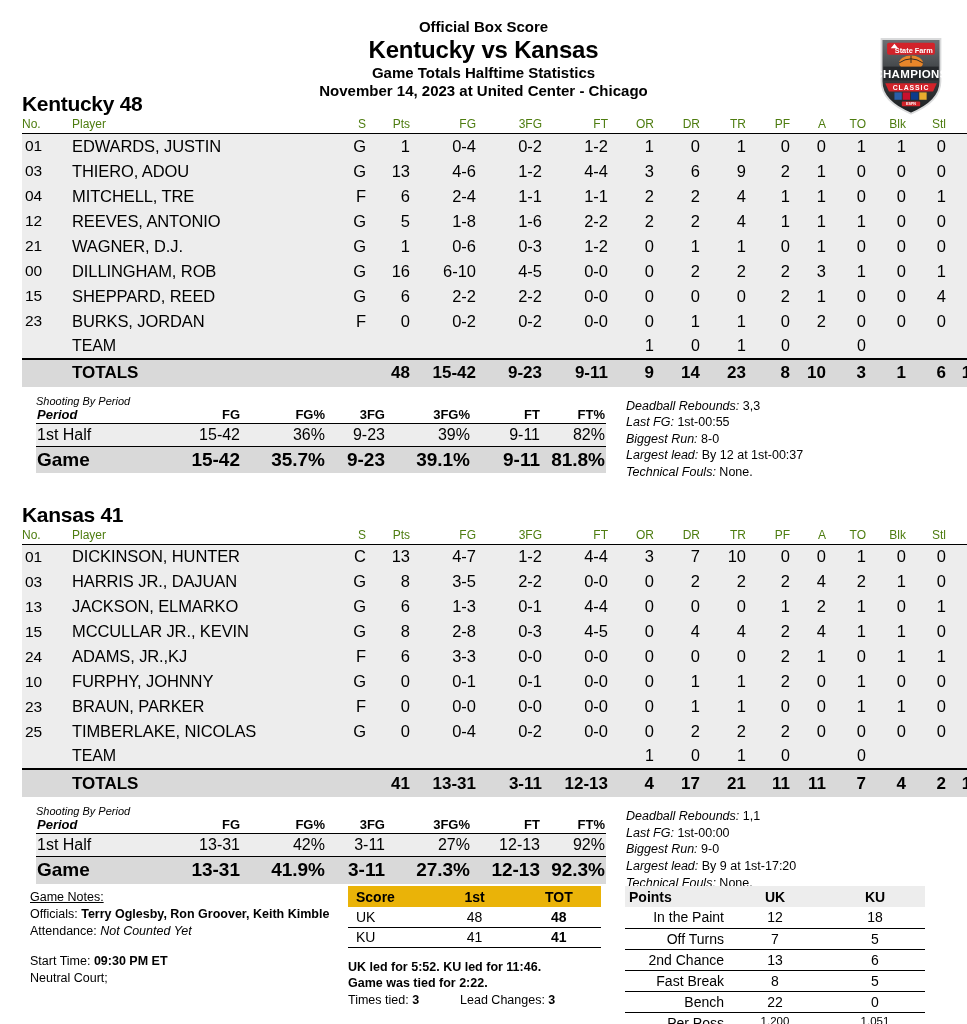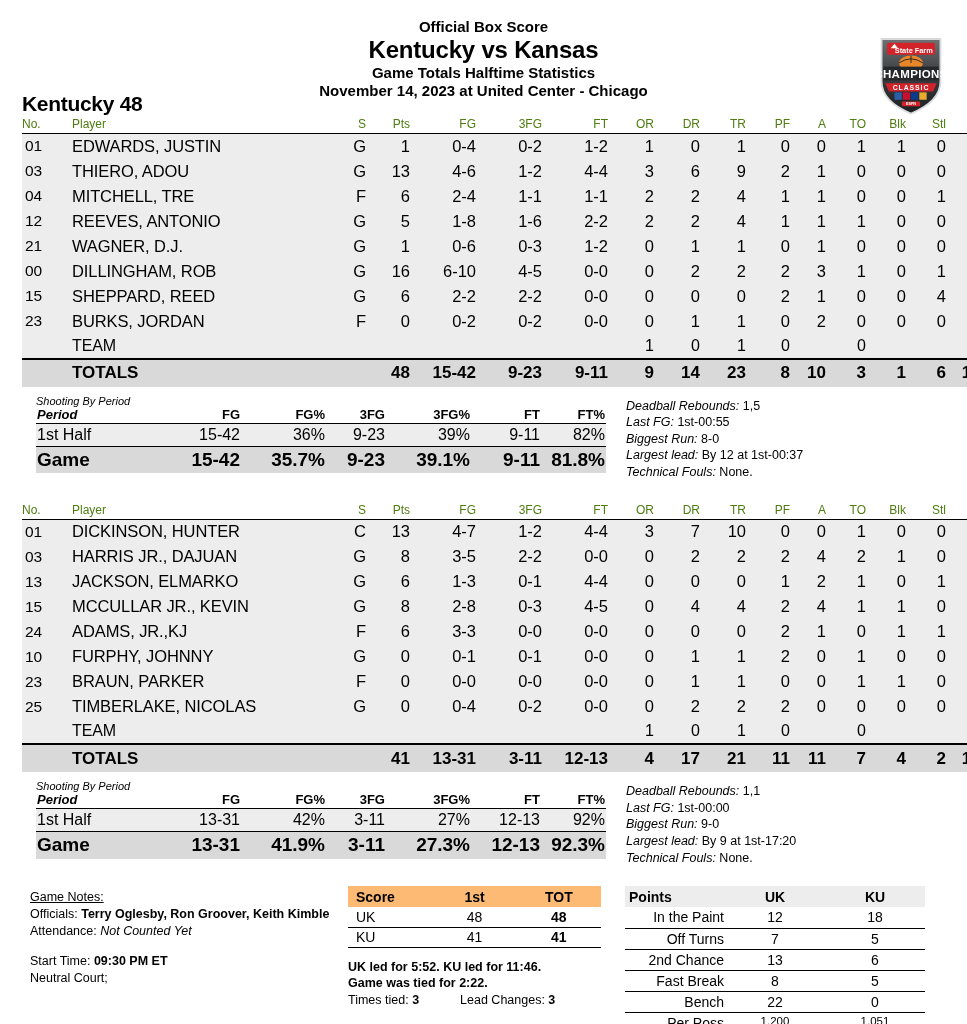--- a/index.html
+++ b/index.html
@@ -77,21 +77,21 @@
   .fcol2 { width:285px; }
   .fcol3 { width:342px; }
 
   .gn-title { font-size:12.5px; text-decoration:underline; line-height:1.35;}
   .gn-line { font-size:12.5px; line-height:1.35; }
   .gn-line b { font-weight:bold; }
   .gn-line i { font-style:italic; }
   .gn-gap { height:13px; }
 
   table.score { width:253px; border-collapse:collapse; table-layout:fixed; margin-left:8px;}
-  table.score th { font-size:14px; font-weight:bold; background:#fdba74; height:21px; text-align:center;}
+  table.score th { font-size:14px; font-weight:bold; background:#eab308; height:21px; text-align:center;}
   table.score th.lbl { text-align:left; padding-left:8px; }
   table.score td { font-size:14px; height:20px; text-align:center; }
   table.score td.lbl { text-align:left; padding-left:8px; }
   table.score td.tot { font-weight:bold; }
   .srule { border-bottom:1.5px solid #000; }
 
   .leadnote { margin-left:8px; margin-top:11px; }
   .leadnote .l1 { font-size:12.5px; font-weight:bold; line-height:1.33;}
   .leadnote .l2 { font-size:12.5px; line-height:1.33;}
   .leadnote .l2 b { font-weight:bold; }
@@ -417,28 +417,29 @@
               <td>35.7%</td>
               <td>9-23</td>
               <td>39.1%</td>
               <td>9-11</td>
               <td>81.8%</td>
             </tr>
           </tbody>
         </table>
       </div>
       <div class="notes-wrap">
-        <div class="note-line"><i>Deadball Rebounds:</i> <span>1,5</span></div>
+        <div class="note-line"><i>Deadball Rebounds:</i> <span>3,3</span></div>
         <div class="note-line"><i>Last FG:</i> <span>1st-00:55</span></div>
         <div class="note-line"><i>Biggest Run:</i> <span>8-0</span></div>
         <div class="note-line"><i>Largest lead:</i> <span>By 12 at 1st-00:37</span></div>
         <div class="note-line"><i>Technical Fouls:</i> <span>None.</span></div>
       </div>
     </div>
     <div class="team-block" style="margin-top: 22px;">
+      <div class="team-name">Kansas 41</div>
       <table class="box">
         <colgroup>
           <col style="width: 38px;">
           <col style="width: 272px;">
           <col style="width: 34px;">
           <col style="width: 44px;">
           <col style="width: 66px;">
           <col style="width: 66px;">
           <col style="width: 66px;">
           <col style="width: 46px;">

